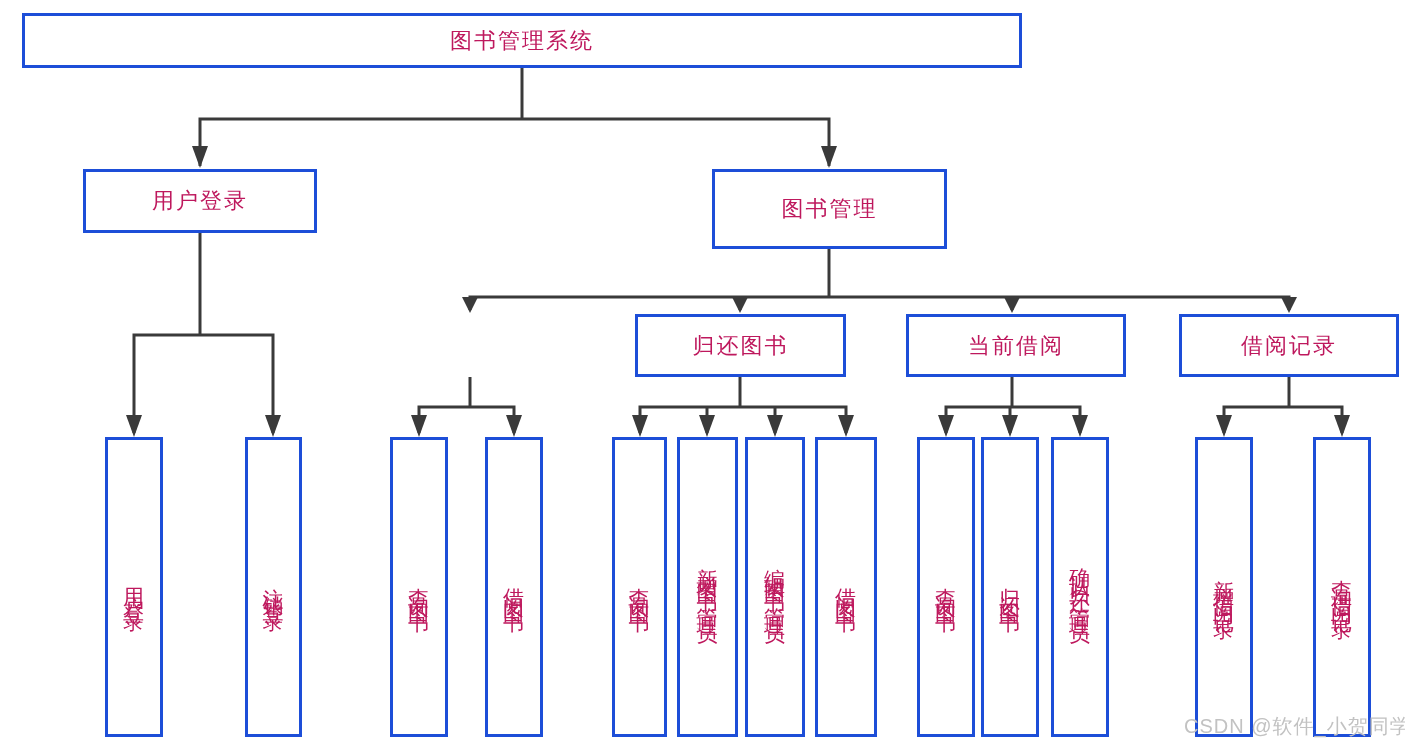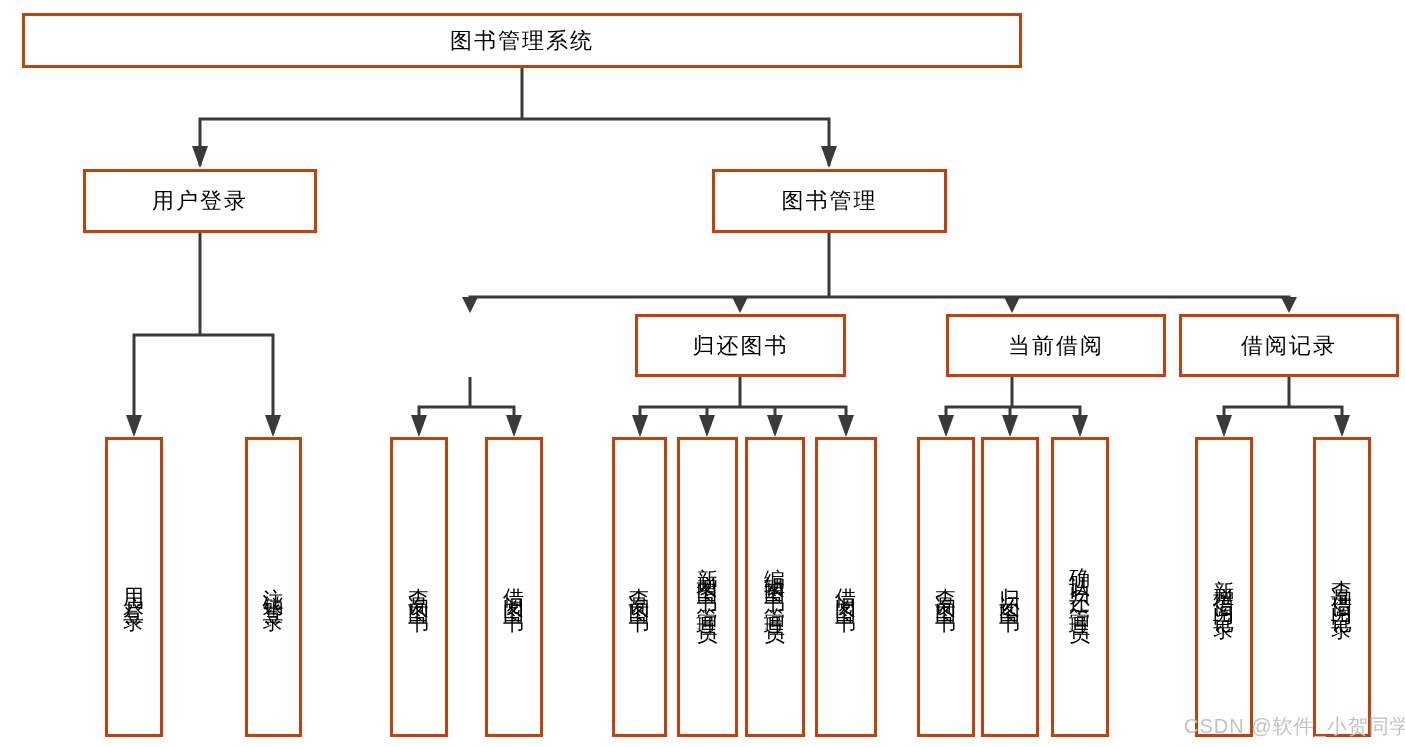--- a/index.html
+++ b/index.html
@@ -7,26 +7,26 @@
     position:relative;
     width:1405px;height:747px;
     background:#ffffff;
     font-family:"Liberation Sans","DejaVu Sans",sans-serif;
     overflow:hidden;
   }
   .wires{position:absolute;left:0;top:0;}
   .box{
     position:absolute;
     box-sizing:border-box;
-    border:3px solid #c2410c;
+    border:3px solid #1d4ed8;
     background:#ffffff;
     display:flex;
     align-items:center;
     justify-content:center;
-    color:#000000;
+    color:#be185d;
     z-index:2;
   }
   .h{font-size:22px;letter-spacing:2px;}
   .v{
     writing-mode:vertical-rl;
     font-size:21px;
     letter-spacing:8px;
     line-height:1;
   }
   .watermark{
@@ -85,24 +85,24 @@
       <path d="M1010,437 l-8,-22 h16 z"></path>
       <path d="M1080,437 l-8,-22 h16 z"></path>
       <path d="M1224,437 l-8,-22 h16 z"></path>
       <path d="M1342,437 l-8,-22 h16 z"></path>
     </g>
   </svg>
 
   <div class="box h" style="left:22px;top:13px;width:1000px;height:55px">图书管理系统</div>
 
   <div class="box h" style="left:83px;top:169px;width:234px;height:64px">用户登录</div>
-  <div class="box h" style="left:712px;top:169px;width:235px;height:64px">图书管理</div>
+  <div class="box h" style="left:712px;top:169px;width:235px;height:80px">图书管理</div>
 
   <div class="box h" style="left:635px;top:314px;width:211px;height:63px">归还图书</div>
-  <div class="box h" style="left:946px;top:314px;width:220px;height:63px">当前借阅</div>
+  <div class="box h" style="left:906px;top:314px;width:220px;height:63px">当前借阅</div>
   <div class="box h" style="left:1179px;top:314px;width:220px;height:63px">借阅记录</div>
 
   <div class="box v" style="left:105px;top:437px;width:58px;height:300px">用户登录</div>
   <div class="box v" style="left:245px;top:437px;width:57px;height:300px">注销登录</div>
 
   <div class="box v" style="left:390px;top:437px;width:58px;height:300px">查询图书</div>
   <div class="box v" style="left:485px;top:437px;width:58px;height:300px">借阅图书</div>
 
   <div class="box v" style="left:612px;top:437px;width:55px;height:300px">查询图书</div>
   <div class="box v" style="left:677px;top:437px;width:61px;height:300px">新增图书（管理员）</div>

